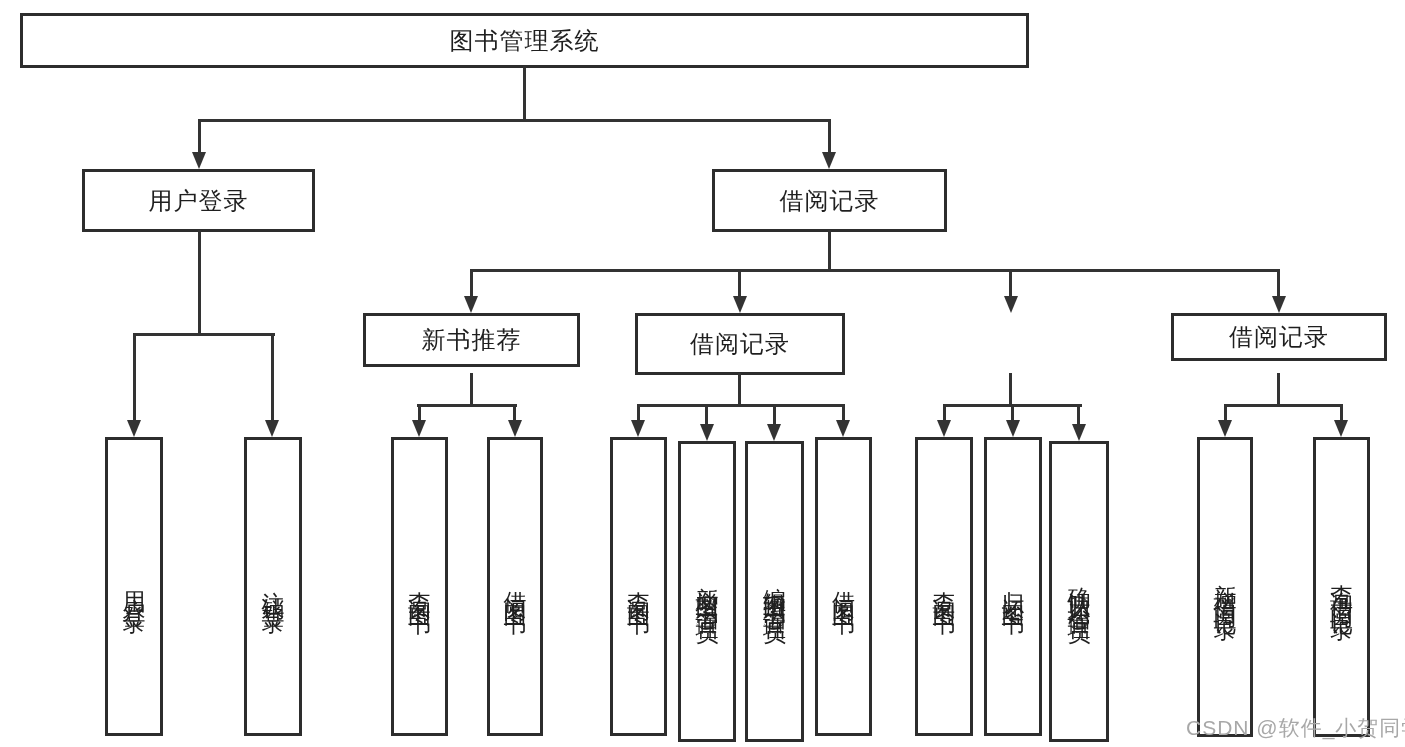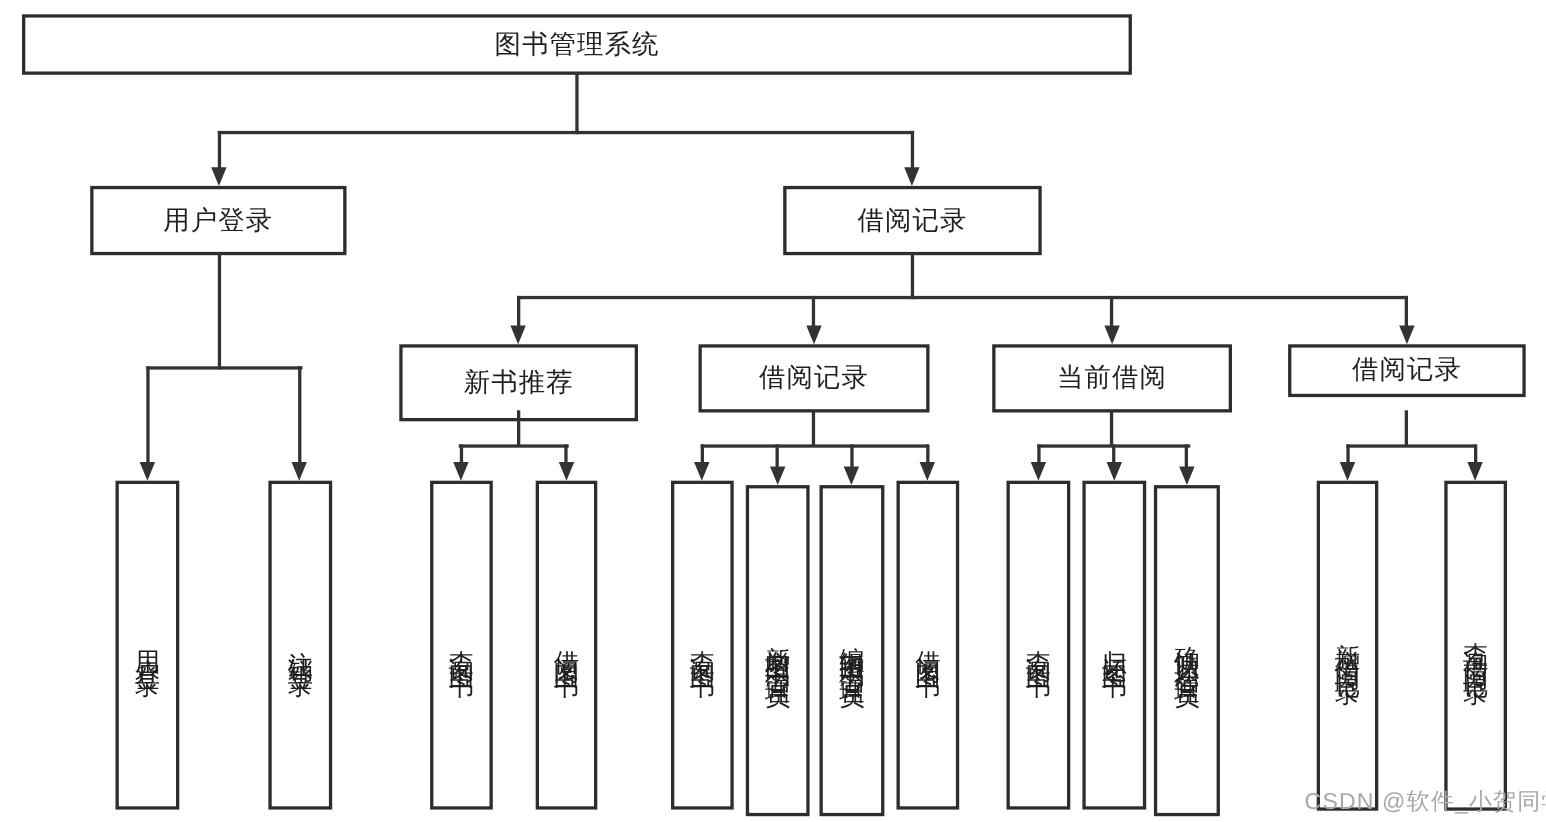--- a/index.html
+++ b/index.html
@@ -67,28 +67,25 @@
   <div class="ln" style="left:470px;top:269px;width:810px;height:3px"></div>
   <div class="ln" style="left:470px;top:269px;width:3px;height:30px"></div>
   <div class="ar" style="left:464px;top:296px"></div>
   <div class="ln" style="left:738px;top:269px;width:3px;height:30px"></div>
   <div class="ar" style="left:733px;top:296px"></div>
   <div class="ln" style="left:1009px;top:269px;width:3px;height:30px"></div>
   <div class="ar" style="left:1004px;top:296px"></div>
   <div class="ln" style="left:1277px;top:269px;width:3px;height:30px"></div>
   <div class="ar" style="left:1272px;top:296px"></div>
 
-  <div class="box h" style="left:363px;top:313px;width:217px;height:70px">
+  <div class="box h" style="left:363px;top:313px;width:217px;height:54px">
     <span>新书推荐</span>
   </div>
   <div class="box h" style="left:635px;top:313px;width:210px;height:62px">
     <span>借阅记录</span>
-  </div>
-  <div class="box h" style="left:902px;top:313px;width:218px;height:62px">
-    <span>当前借阅</span>
   </div>
   <div class="box h" style="left:1171px;top:313px;width:216px;height:48px">
     <span>借阅记录</span>
   </div>
 
   <div class="ln" style="left:470px;top:373px;width:3px;height:33px"></div>
   <div class="ln" style="left:417px;top:404px;width:100px;height:3px"></div>
   <div class="ln" style="left:418px;top:404px;width:3px;height:18px"></div>
   <div class="ar" style="left:412px;top:420px"></div>
   <div class="ln" style="left:513px;top:404px;width:3px;height:18px"></div>

